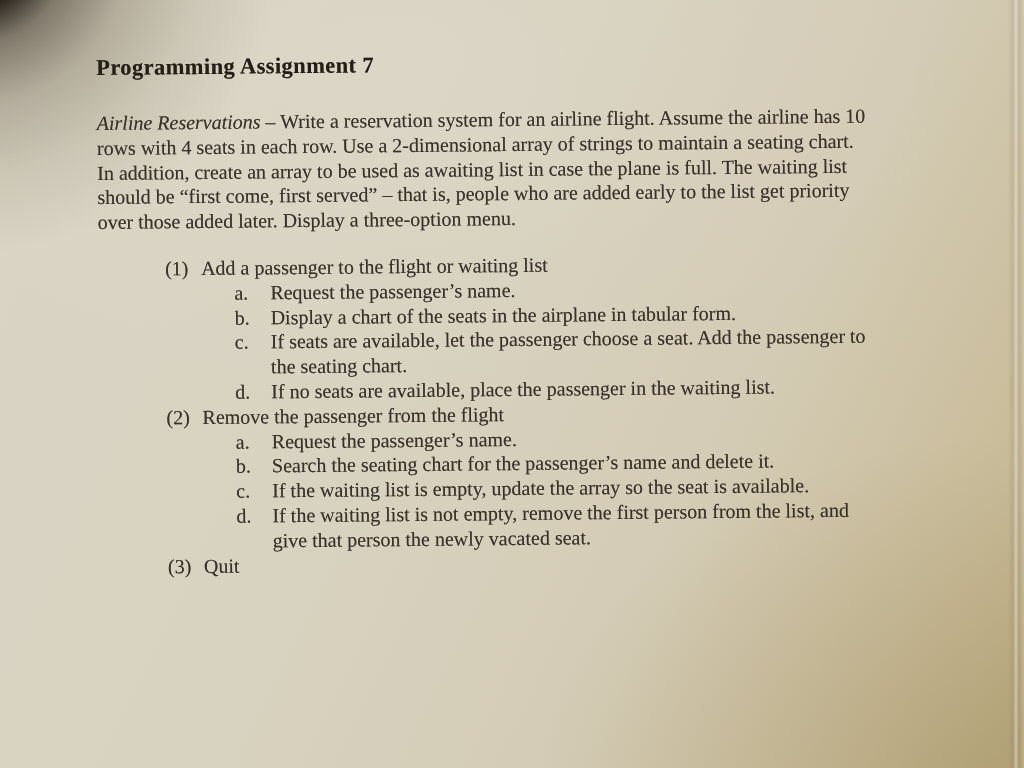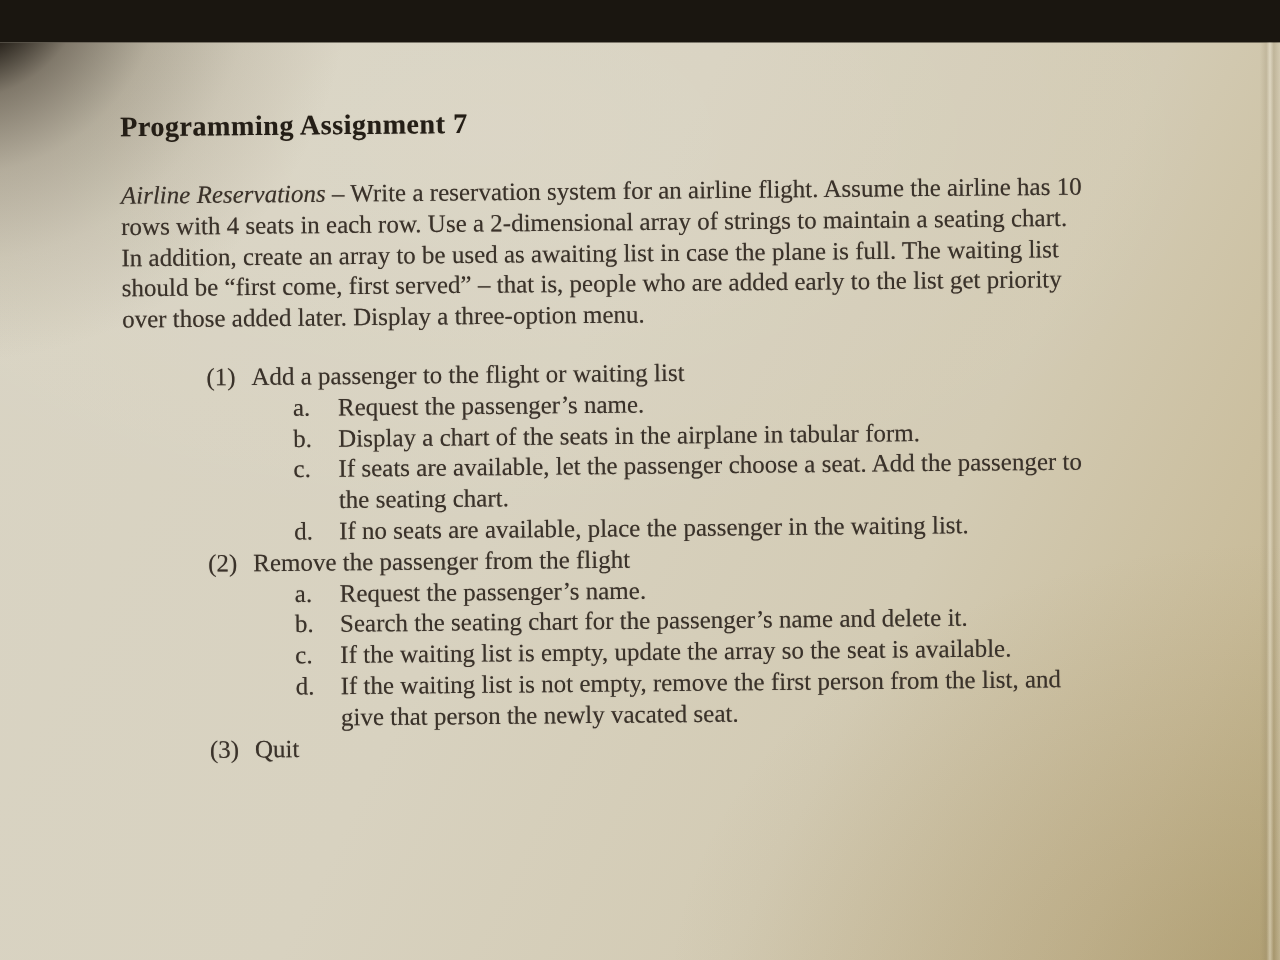--- a/index.html
+++ b/index.html
@@ -10,21 +10,20 @@
     overflow: hidden;
     background: #1a1610;
   }
   .photo {
     position: absolute;
     inset: 0;
     background:
       radial-gradient(700px 520px at 100% 104%, rgba(140,116,66,0.30), rgba(140,116,66,0.0) 70%),
       radial-gradient(950px 520px at 38% 10%, rgba(255,255,255,0.08), rgba(255,255,255,0) 65%),
       linear-gradient(116deg, #d9d4c4 0%, #d8d2c0 42%, #d3cbb4 68%, #c9bc9a 88%, #bfb187 100%);
-    margin-top: 34px;
   }
   .corner-shadow {
     position: absolute;
     left: 0; top: 0;
     width: 430px; height: 430px;
     background: radial-gradient(circle at -30px -55px,
       rgba(22,17,11,0.95) 58px,
       rgba(55,45,32,0.55) 100px,
       rgba(92,80,60,0.30) 160px,
       rgba(118,106,82,0.14) 230px,

